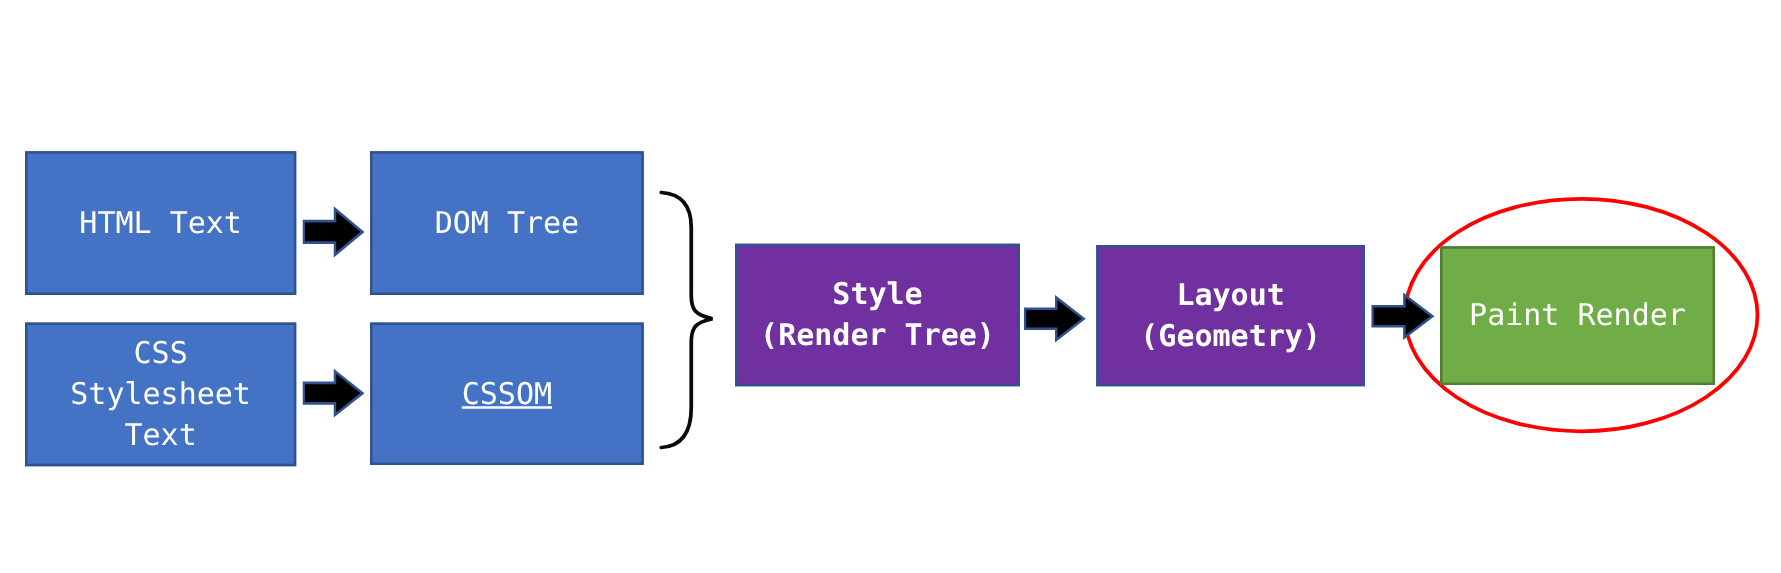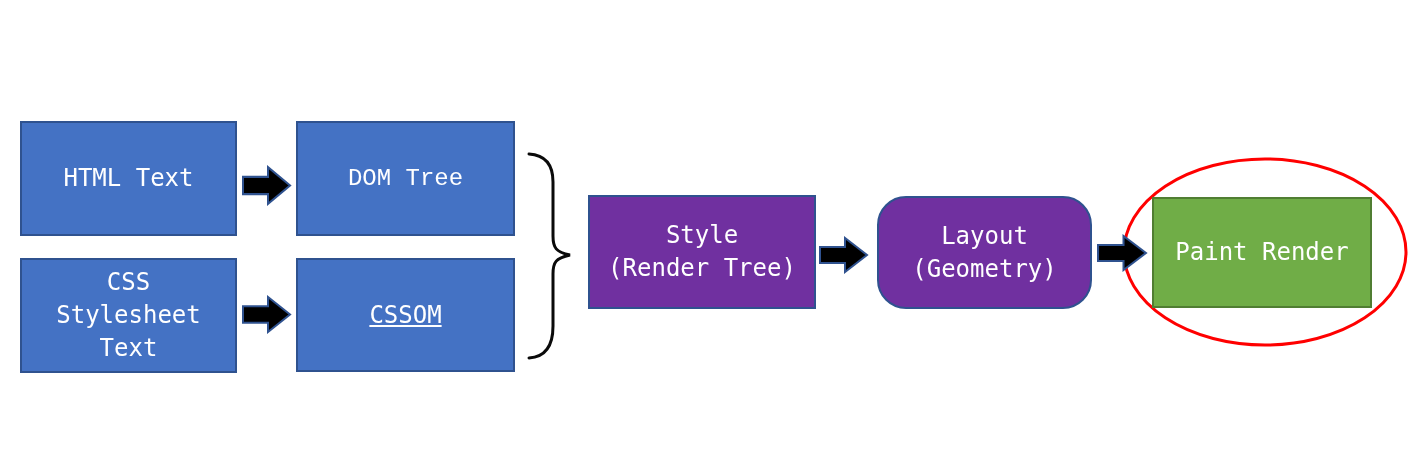--- a/index.html
+++ b/index.html
@@ -32,29 +32,29 @@
     align-items: center;
     justify-content: center;
     text-align: center;
     color: var(--text-color);
     font-size: 24px;
     line-height: 33px;
     white-space: pre-line;
     z-index: 2;
   }
   .node-blue   { background: var(--blue-fill);   border: 2px solid var(--blue-border); }
-  .node-purple { background: var(--purple-fill); border: 2px solid var(--purple-border); }
+  .node-purple { background: var(--purple-fill); border: 2px solid var(--purple-border); font-weight: bold; }
   .node-green  { background: var(--green-fill);  border: 2px solid var(--green-border); }
 
   #n-html   { left: 20px;   top: 121px; width: 217px; height: 115px; }
-  #n-dom    { left: 296px;  top: 121px; width: 219px; height: 115px; font-family: Liberation Mono, monospace; }
+  #n-dom    { left: 296px;  top: 121px; width: 219px; height: 115px; }
   #n-css    { left: 20px;   top: 258px; width: 217px; height: 115px; }
   #n-cssom  { left: 296px;  top: 258px; width: 219px; height: 114px; text-decoration: underline; }
   #n-style  { left: 588px;  top: 195px; width: 228px; height: 114px; }
-  #n-layout { left: 877px;  top: 196px; width: 215px; height: 113px; border-radius: 29px; }
+  #n-layout { left: 877px;  top: 196px; width: 215px; height: 113px; }
   #n-paint  { left: 1152px; top: 197px; width: 220px; height: 111px; }
 
   .arrow { position: absolute; z-index: 3; }
   #a1 { left: 242px;  top: 165px; width: 50px; height: 41px; }
   #a2 { left: 242px;  top: 295px; width: 50px; height: 39px; }
   #a3 { left: 819px;  top: 236px; width: 50px; height: 38px; }
   #a4 { left: 1097px; top: 234px; width: 51px; height: 38px; }
   .arrow polygon {
     fill: var(--arrow-fill);
     stroke: var(--arrow-outline);

